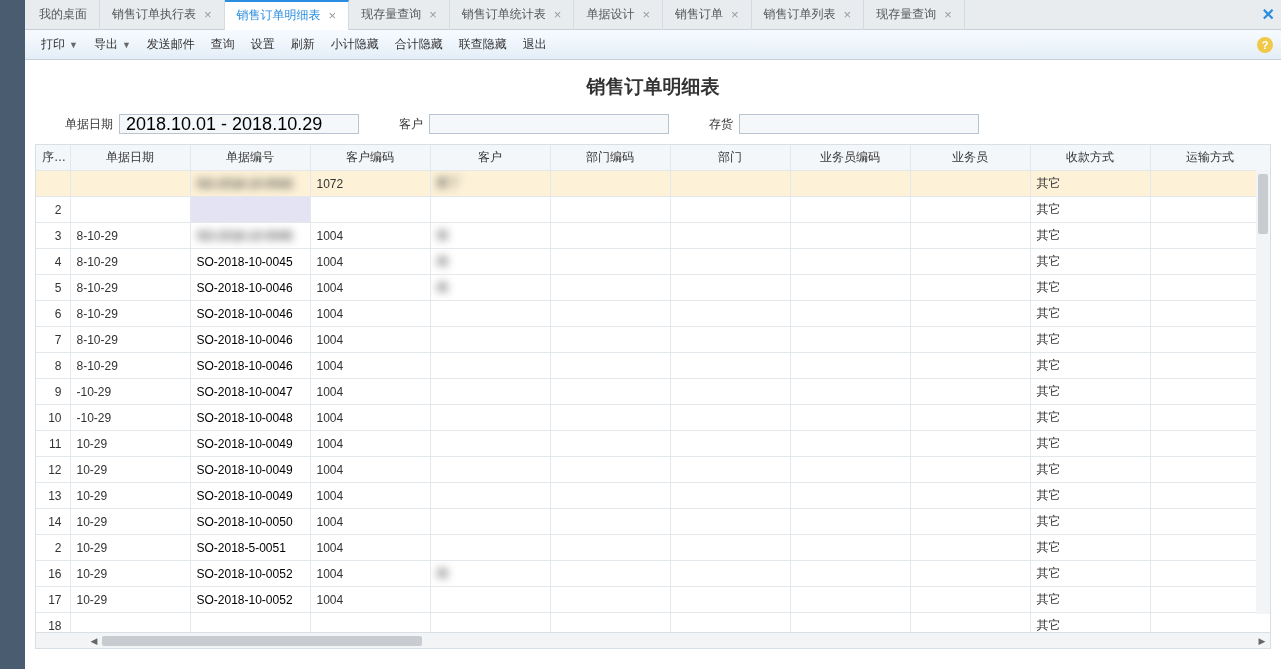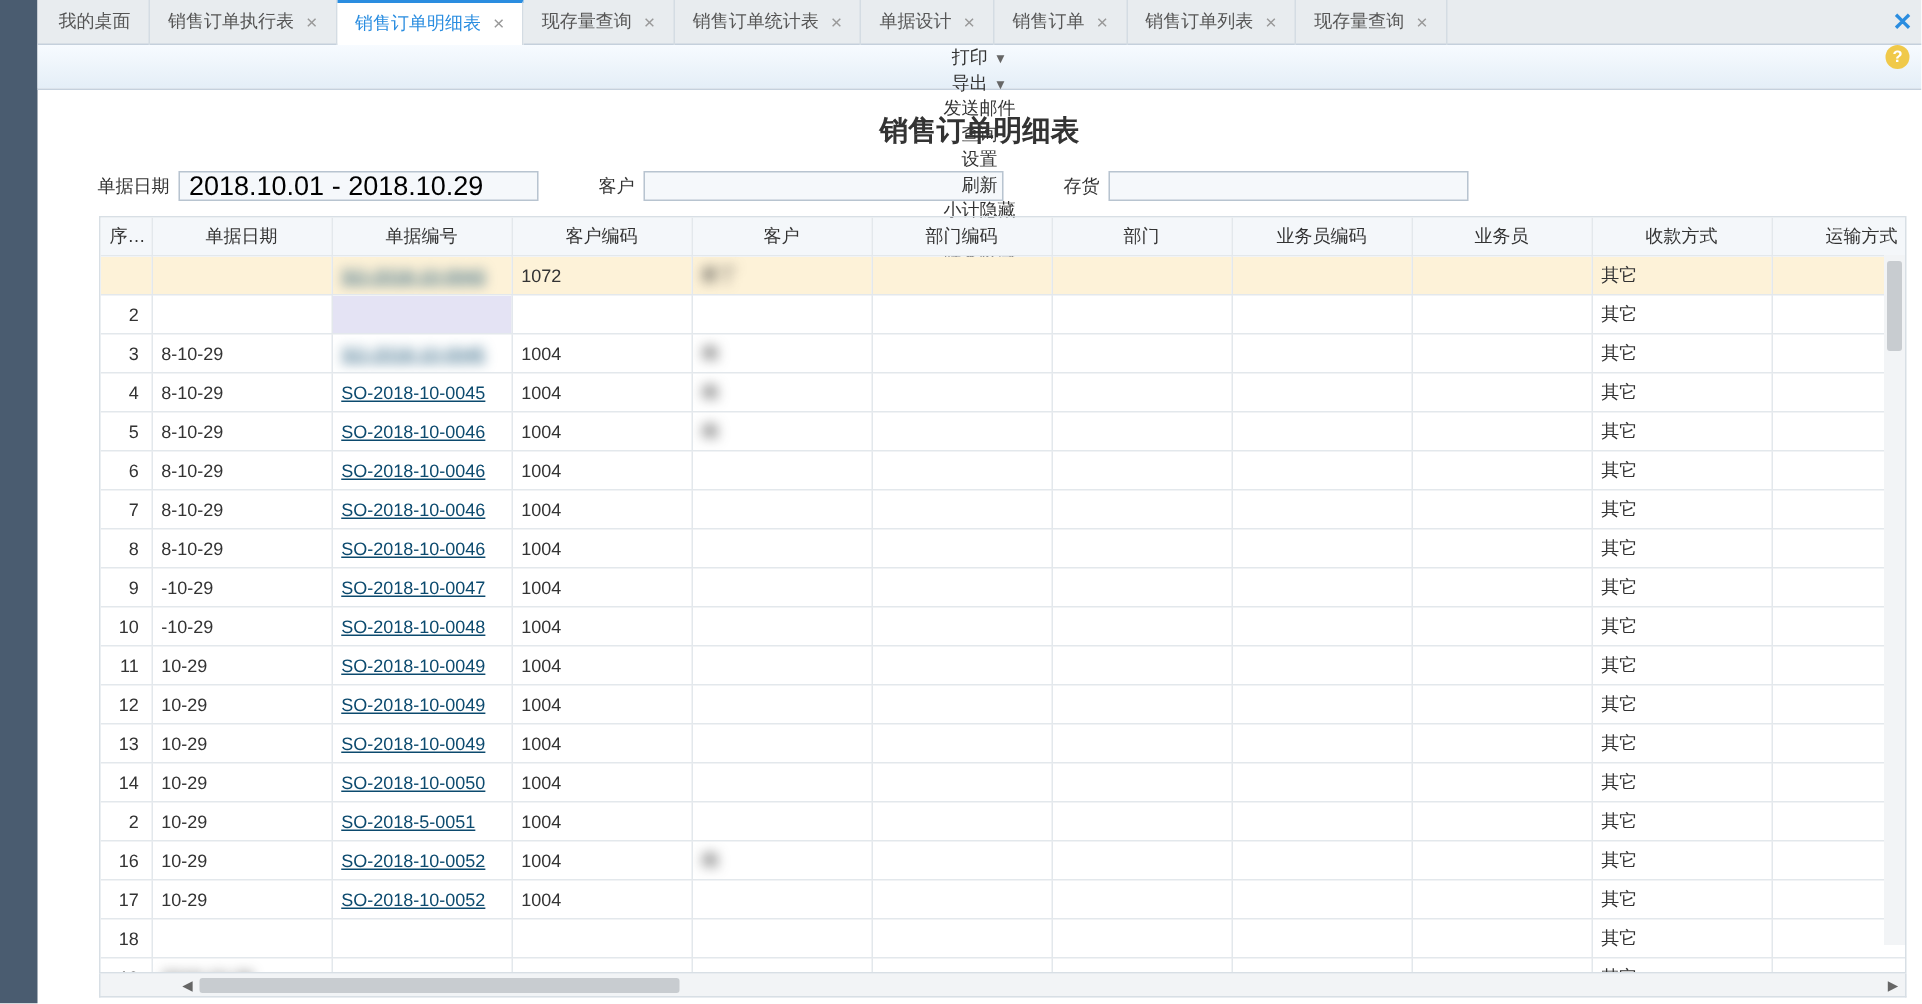--- a/index.html
+++ b/index.html
@@ -6,40 +6,40 @@
 body { font-family: "Microsoft YaHei", Arial, sans-serif; font-size: 12px; color: #333; background: #fff; }
 .app { display: flex; flex-direction: column; height: 669px; width: 1281px; }
 .left-strip { width: 25px; background: #4a5c70; }
 .main { display: flex; flex-direction: row; height: 100%; }
 .content { flex: 1; display: flex; flex-direction: column; min-width: 0; border-radius: 23px; }
 .tabs { display: flex; align-items: center; height: 30px; background: #e8ecef; border-bottom: 1px solid #c5d0dc; position: relative; padding-left: 2px;}
 .tab { display: flex; align-items: center; padding: 0 12px; height: 30px; color: #555; cursor: pointer; border-right: 1px solid #d4dce3; white-space: nowrap; }
 .tab.active { background: #fff; color: #2a8de0; border-top: 2px solid #2a8de0; height: 30px; position: relative; top:0; }
 .tab .close { margin-left: 8px; color: #999; font-size: 13px; line-height: 1; }
 .tabs .close-all { position: absolute; right: 6px; color: #2a8de0; font-size: 16px; font-weight: bold; cursor: pointer; }
-.toolbar { display: flex; align-items: center; height: 30px; background: linear-gradient(#f7fbff,#e4eef7); border-bottom: 1px solid #c5d0dc; padding: 0 8px; position: relative; flex-direction: column;}
+.toolbar { display: flex; align-items: center; height: 30px; background: linear-gradient(#f7fbff,#e4eef7); border-bottom: 1px solid #c5d0dc; padding: 0 8px; position: relative;}
 .tool-btn { padding: 0 8px; height: 28px; display: flex; align-items: center; cursor: pointer; color: #333; }
 .tool-btn .caret { margin-left: 4px; font-size: 9px; color: #666; }
 .toolbar .help-icon { position: absolute; right: 8px; width: 16px; height: 16px; border-radius: 50%; background: #f0c94a; color: #fff; font-size: 11px; text-align: center; line-height: 16px; font-weight: bold;}
 .title-row { text-align: center; padding: 14px 0 10px; font-size: 19px; font-weight: bold; color: #333; }
 .filter-row { display: flex; align-items: center; padding: 4px 10px 10px 40px; gap: 40px; }
 .filter { display: flex; align-items: center; }
 .filter label { margin-right: 6px; color: #333; white-space: nowrap;}
 .filter input { height: 20px; border: 1px solid #b8c4d0; background: #f5f8fb; padding: 0 6px; font-size: 18px; }
 .filter input.date { width: 240px; }
 .filter input.cust { width: 240px; }
 .filter input.stock { width: 240px; }
-.grid-wrap { flex: 1; min-height: 0; display: flex; flex-direction: column; padding: 0 10px 4px 10px; margin-left: 31px;}
+.grid-wrap { flex: 1; min-height: 0; display: flex; flex-direction: column; padding: 0 10px 20px 10px;}
 .grid { flex: 1; overflow: hidden; border: 1px solid #d8dfe5; position: relative;}
 .gtable { border-collapse: collapse; width: 100%; table-layout: fixed; }
 .gtable th, .gtable td { border-right: 1px solid #e3e8ec; border-bottom: 1px solid #e3e8ec; padding: 4px 6px; height: 24px; white-space: nowrap; overflow: hidden; text-overflow: ellipsis; }
 .gtable th { background: #f4f7fa; font-weight: normal; text-align: center; color: #333; }
 .gtable td { text-align: left; }
 .gtable td.num { text-align: right; padding-right: 8px;}
-.gtable td.link { color: #0c4a6e; text-decoration: underline; }
+.gtable td.link { color: #000000; }
 .gtable tbody tr.sel td { background: #fdf2d8; }
 .gtable tbody tr.alt td.link { background: #e4e3f4; }
 .col-seq { width: 34px; }
 .col-date { width: 120px; }
 .col-docno { width: 120px; }
 .col-custcode { width: 120px; }
 .col-cust { width: 120px; }
 .col-deptcode { width: 120px; }
 .col-dept { width: 120px; }
 .col-salescode { width: 120px; }

